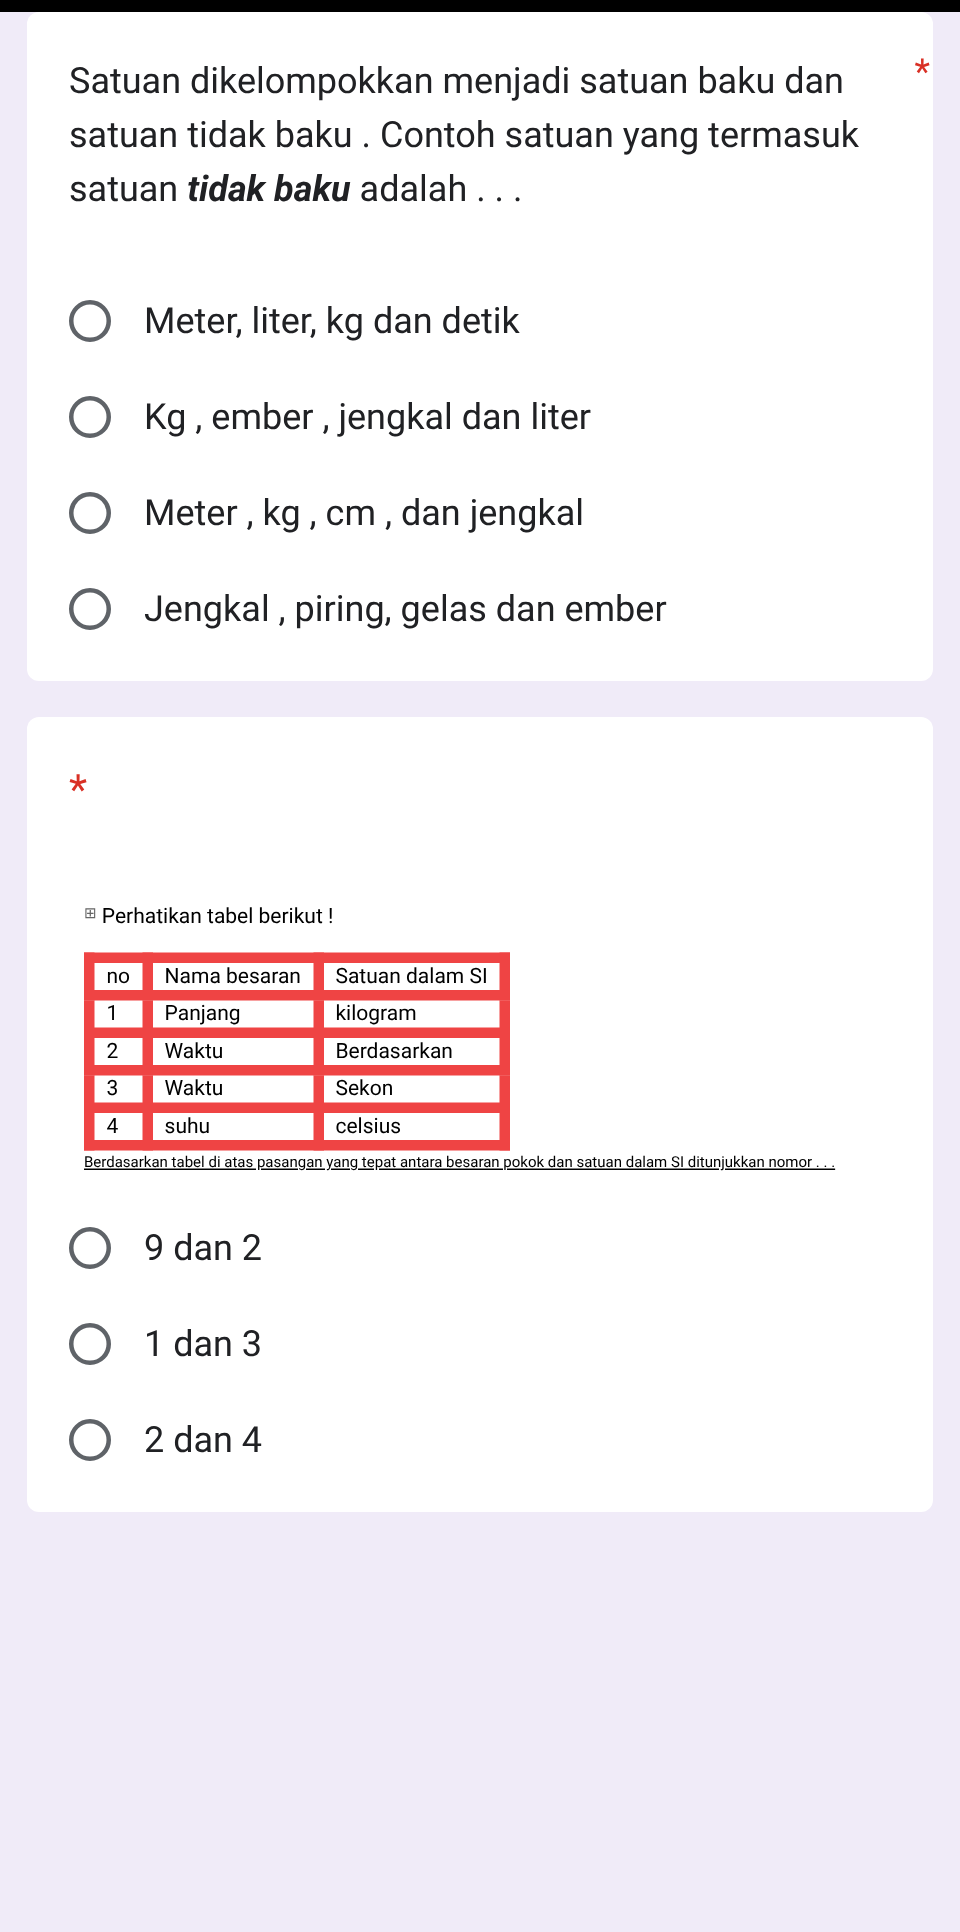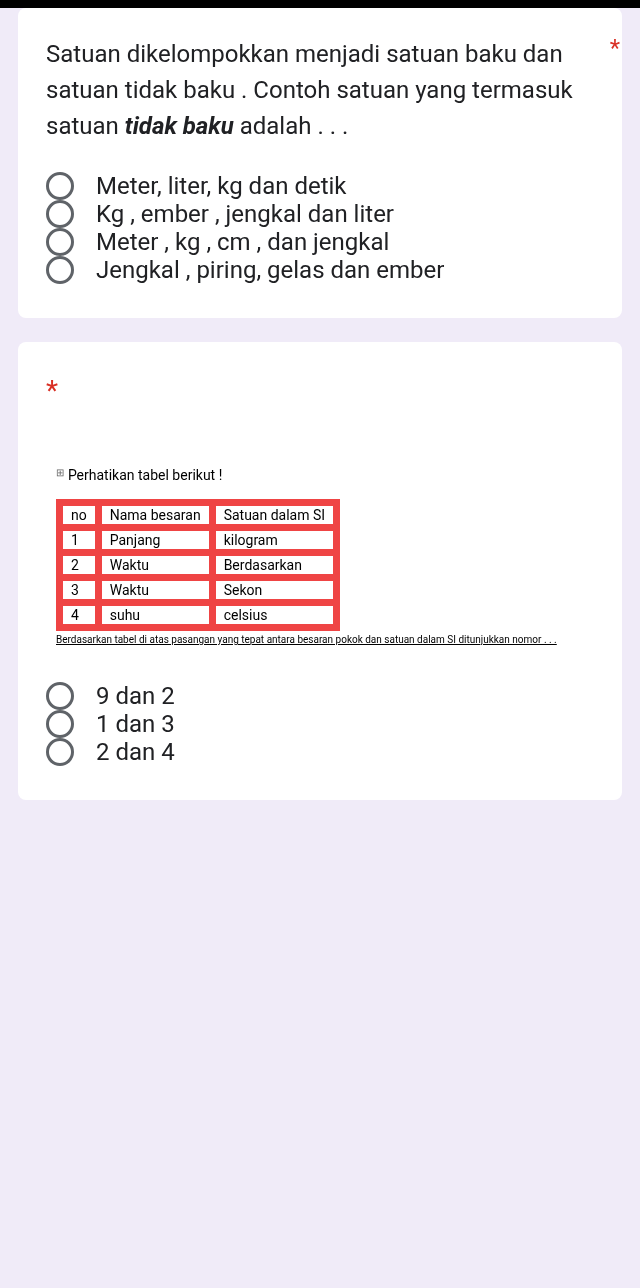--- a/index.html
+++ b/index.html
@@ -29,30 +29,31 @@
     color: #d93025;
     font-size: 24px;
     position: absolute;
     top: 26px;
     right: 2px;
   }
   .question-text {
     font-size: 24px;
     line-height: 1.5;
     color: #202124;
-    margin-bottom: 28px;
+    margin-bottom: 56px;
     padding-right: 16px;
   }
   .question-text .ital-bold {
     font-style: italic;
     font-weight: 700;
   }
   .options {
     display: flex;
     flex-direction: column;
+    gap: 36px;
   }
   .option {
     display: flex;
     align-items: center;
     gap: 22px;
     cursor: pointer;
   }
   .radio {
     width: 28px;
     height: 28px;

